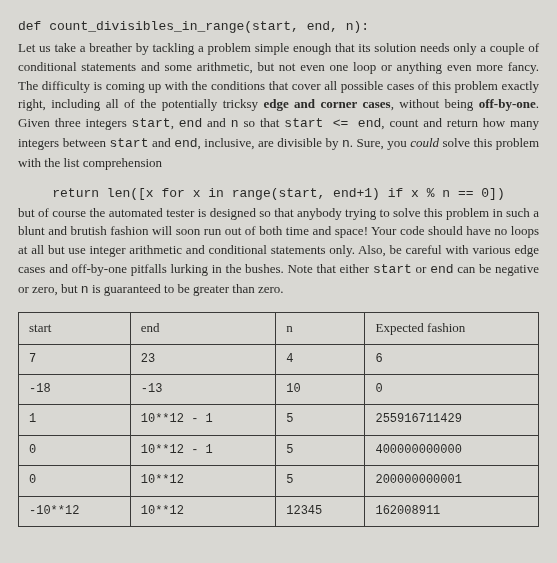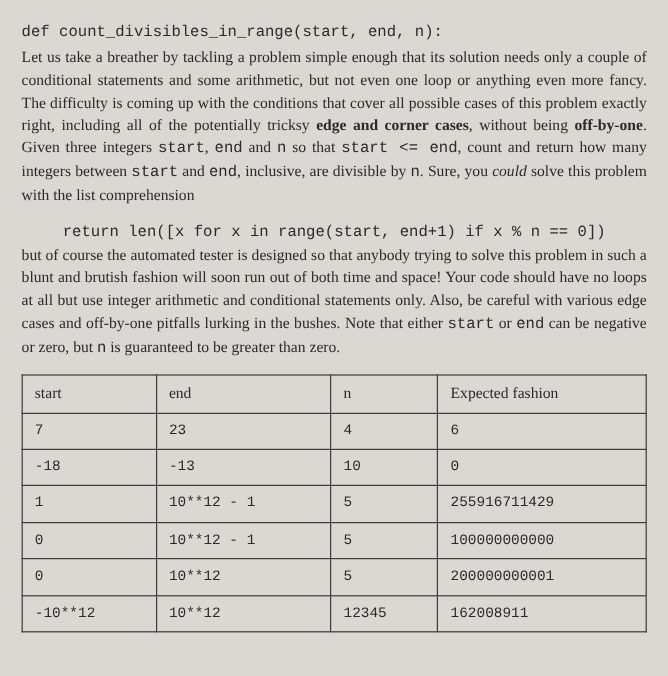--- a/index.html
+++ b/index.html
@@ -86,21 +86,21 @@
       <tr>
         <td>1</td>
         <td>10**12 - 1</td>
         <td>5</td>
         <td>255916711429</td>
       </tr>
       <tr>
         <td>0</td>
         <td>10**12 - 1</td>
         <td>5</td>
-        <td>100000000000</td>
+        <td>400000000000</td>
       </tr>
       <tr>
         <td>0</td>
         <td>10**12</td>
         <td>5</td>
         <td>200000000001</td>
       </tr>
       <tr>
         <td>-10**12</td>
         <td>10**12</td>

